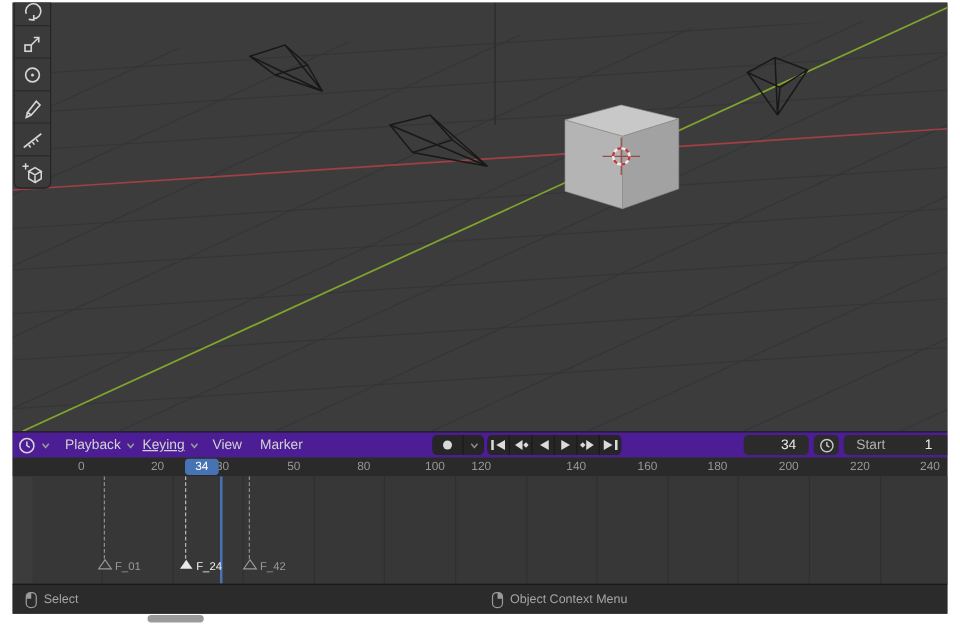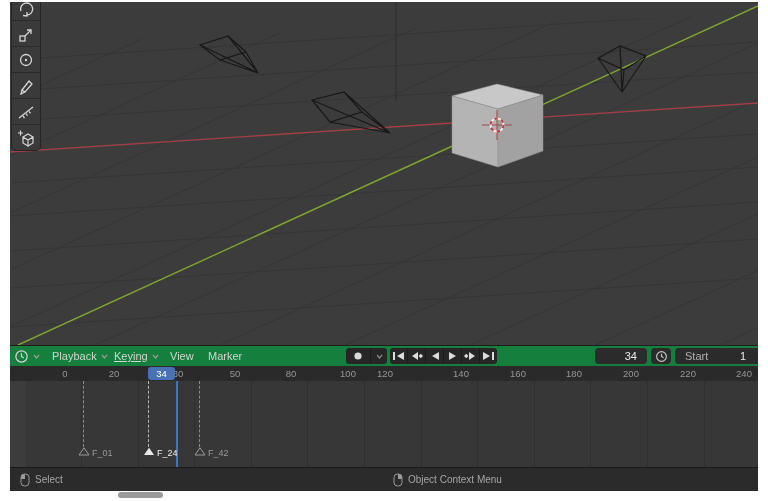--- a/index.html
+++ b/index.html
@@ -12,21 +12,21 @@
   .scene-svg{position:absolute;left:0;top:0;}
 
   
   .toolbar{position:absolute;left:1px;top:-8px;width:28px;background:#2a2a2a;border:1px solid #252525;
            border-radius:5px;overflow:hidden;}
   .tool-btn{width:28px;height:25px;background:#3a3a3a;border-bottom:1px solid #2a2a2a;
             display:flex;align-items:center;justify-content:center;}
   .tool-btn:last-child{border-bottom:none;}
 
   
-  .tl-header{position:absolute;left:0;top:343px;width:748px;height:21px;background:#15803d;
+  .tl-header{position:absolute;left:0;top:343px;width:748px;height:21px;background:#4c1d95;
              border-top:1px solid #1e1e1e;box-sizing:border-box;}
   .menu{position:absolute;top:0;height:20px;display:flex;align-items:center;gap:4px;
         color:#d2d2d2;font-size:11px;white-space:nowrap;}
   .caret{display:inline-block;}
   .seg-group{position:absolute;top:2px;height:16px;display:flex;gap:1px;background:#1b1b1b;
              border-radius:4px;overflow:hidden;}
   .seg{background:#262626;display:flex;align-items:center;justify-content:center;}
   .field{position:absolute;top:2px;height:16px;background:#2b2b2b;border-radius:4px;
          display:flex;align-items:center;font-size:11px;box-sizing:border-box;}
 
@@ -249,21 +249,21 @@
       </div>
 
       <div class="field" style="left:665px;width:83px;border-radius:4px 0 0 4px;justify-content:center;">
         <span style="padding-left:10px;color:#b0b0b0;">Start</span>
         <span style="margin-left:auto;padding-right:12px;color:#eaeaea;">1</span>
       </div>
     </div>
 
     <div class="tl-ruler">
       <span class="tick" style="left:55px">0</span>
-      <span class="tick" style="left:104px">20</span>
+      <span class="tick" style="left:116px">20</span>
       <span class="tick" style="left:168px">30</span>
       <span class="tick" style="left:225px">50</span>
       <span class="tick" style="left:281px">80</span>
       <span class="tick" style="left:338px">100</span>
       <span class="tick" style="left:375px">120</span>
       <span class="tick" style="left:451px">140</span>
       <span class="tick" style="left:508px">160</span>
       <span class="tick" style="left:564px">180</span>
       <span class="tick" style="left:621px">200</span>
       <span class="tick" style="left:678px">220</span>

